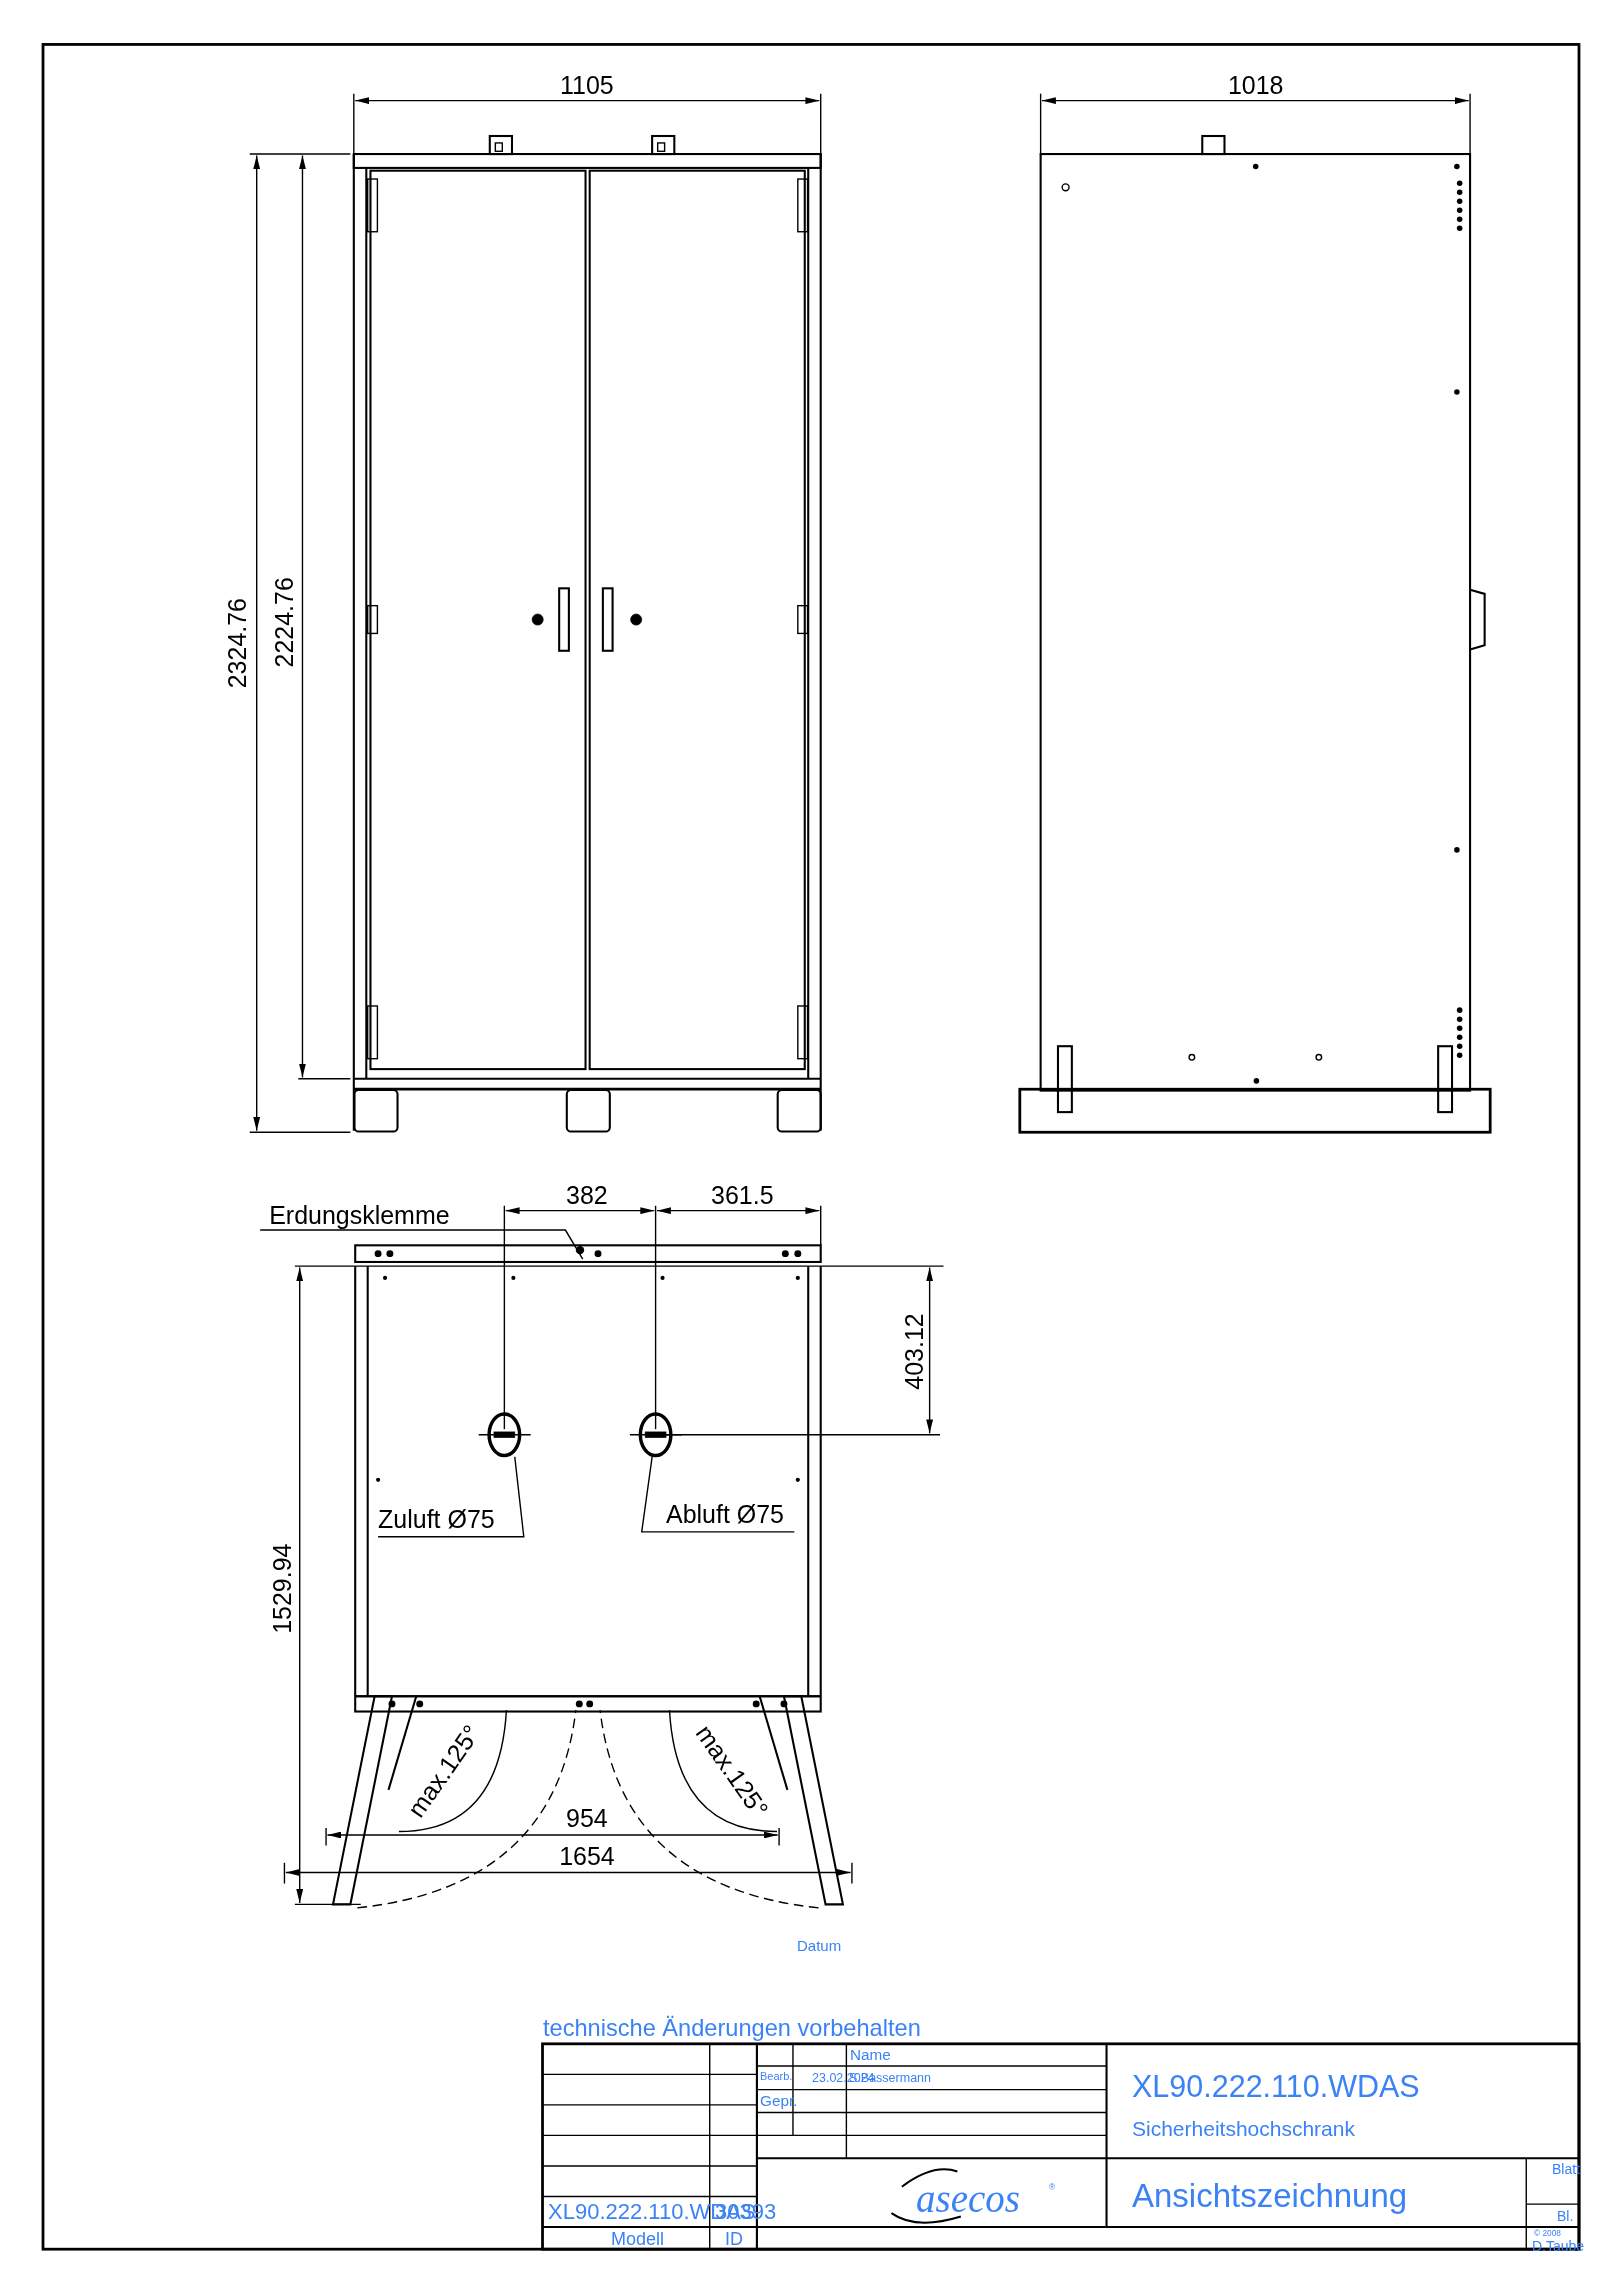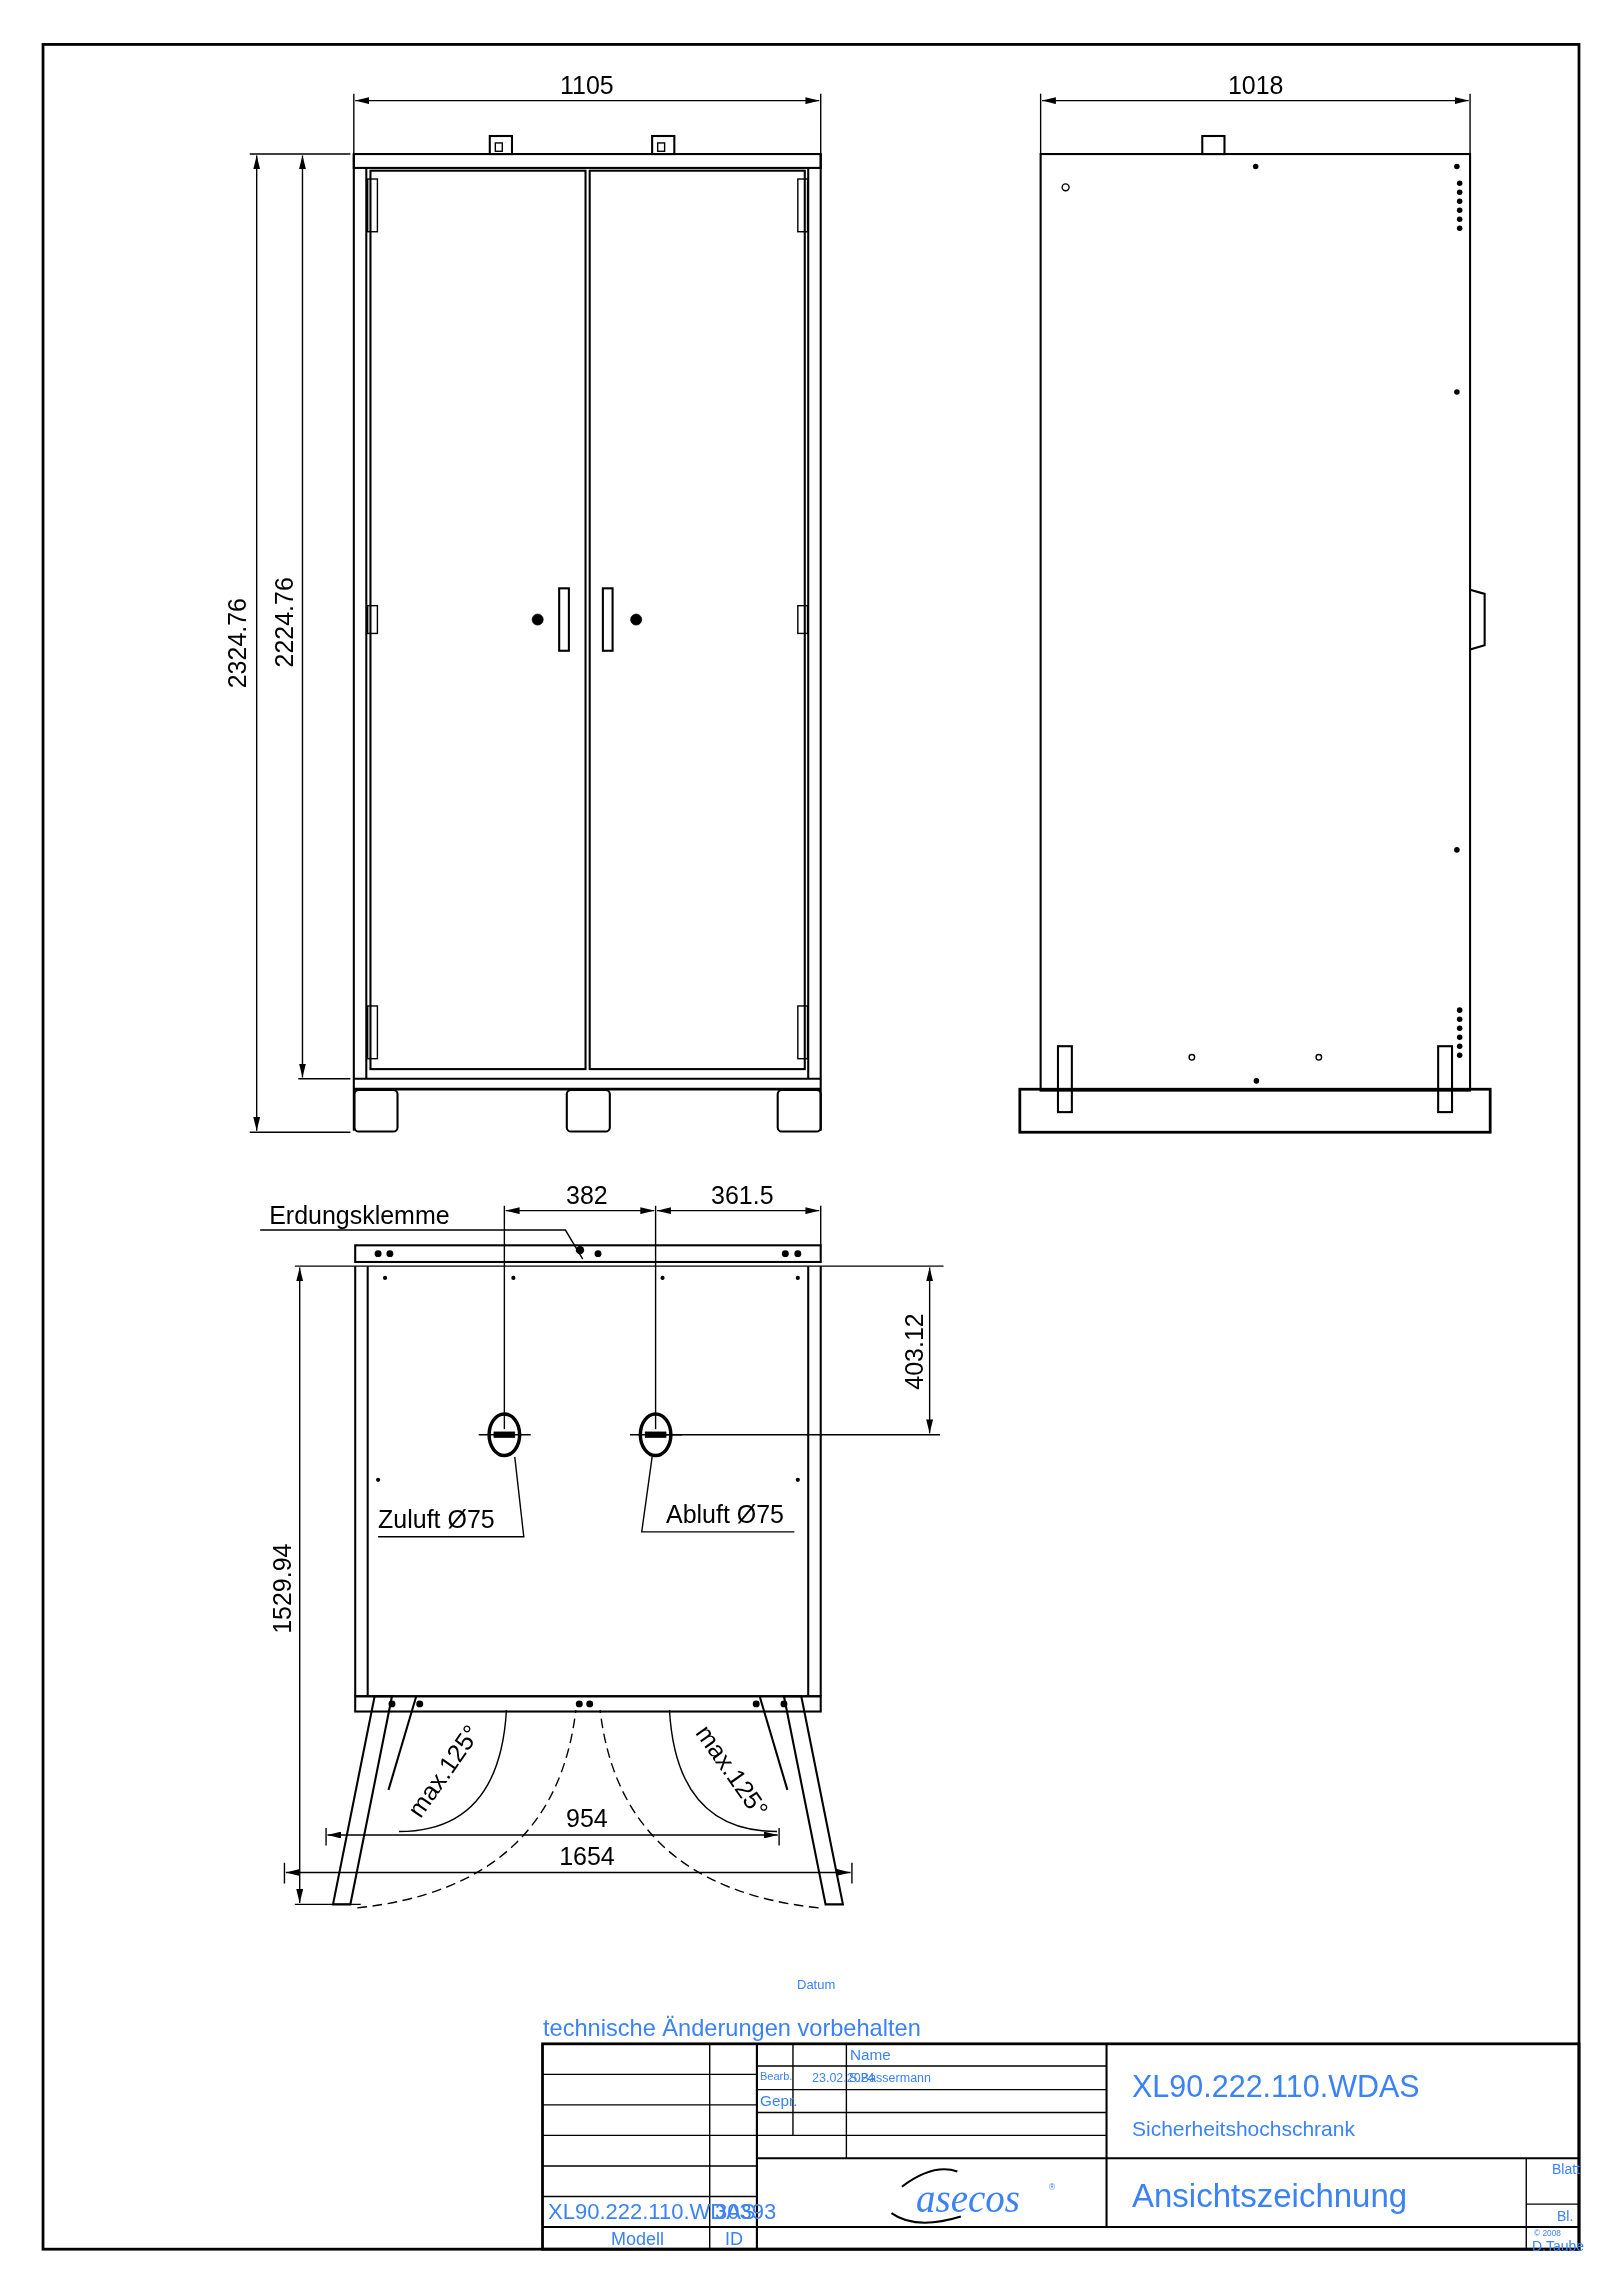--- a/index.html
+++ b/index.html
@@ -219,21 +219,21 @@
     <line x1="2200" y1="3111" x2="2200" y2="3242" stroke-width="2"></line>
     <line x1="2200" y1="3177" x2="2276" y2="3177" stroke-width="2"></line>
 
     <path d="M1300,3152 Q1345,3118 1380,3130" stroke-width="3"></path>
     <path d="M1285,3190 Q1320,3215 1385,3195" stroke-width="3"></path>
   </g>
 </svg>
 
 <div class="tb-text" style="left:543px;top:2017px;font-size:23.6px;">technische Änderungen vorbehalten</div>
 
-<div class="tb-text" style="left:797px;top:1978px;font-size:13px;">Datum</div>
+<div class="tb-text" style="left:797px;top:1938px;font-size:15px;">Datum</div>
 <div class="tb-text" style="left:850px;top:2047px;font-size:15.3px;">Name</div>
 <div class="tb-text" style="left:760px;top:2071px;font-size:11px;">Bearb.</div>
 <div class="tb-text" style="left:796px;top:2072px;font-size:12.5px;padding-left:16px;">23.02.2024</div>
 <div class="tb-text" style="left:849px;top:2072px;font-size:12.5px;">S.Bassermann</div>
 <div class="tb-text" style="left:760px;top:2093px;font-size:15.3px;">Gepr.</div>
 
 <div class="tb-text" style="left:548px;top:2201px;font-size:22px;">XL90.222.110.WDAS</div>
 <div class="tb-text" style="left:715px;top:2201px;font-size:22px;">30393</div>
 <div class="tb-text" style="left:611px;top:2230px;font-size:18px;">Modell</div>
 <div class="tb-text" style="left:725px;top:2230px;font-size:18px;">ID</div>

